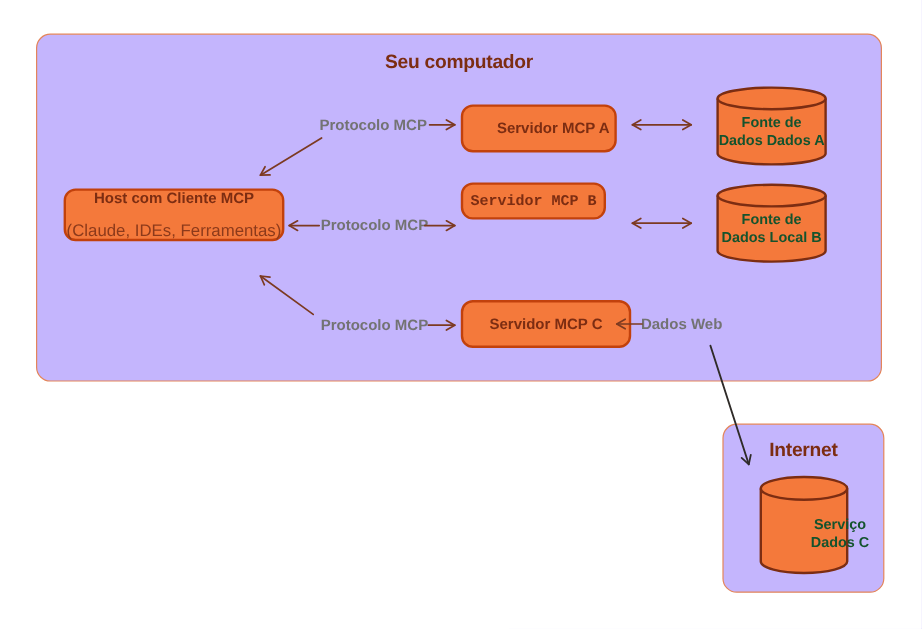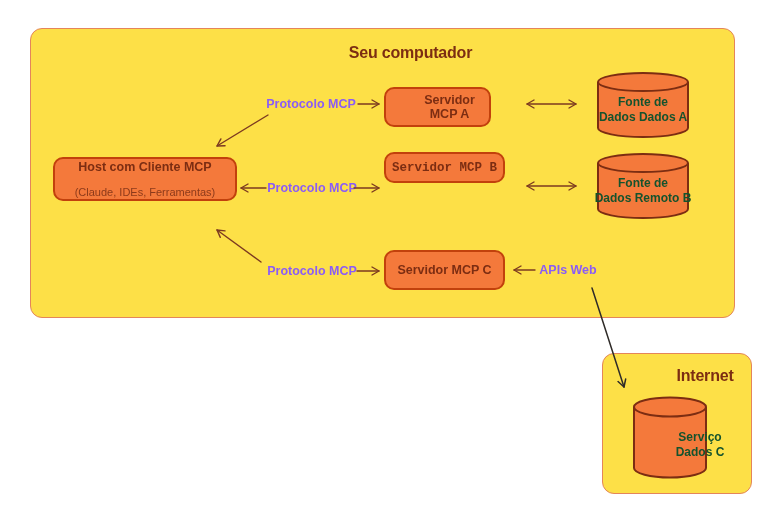--- a/index.html
+++ b/index.html
@@ -3,25 +3,24 @@
 <meta charset="utf-8">
 <style>
   html,body{margin:0;padding:0;background:#ffffff;}
   body{
     width:768px;height:524px;position:relative;overflow:hidden;
     font-family:"Liberation Sans", sans-serif;
     color:#7C2D12;
   }
   .container-box{
     position:absolute;
-    background:#fde047;
+    background:#c4b5fd;
     border:1.5px solid #E4855A;
     border-radius:12px;
     box-sizing:border-box;
-    padding-left:28px;
   }
   .container-title{
     position:absolute;
     width:100%;
     text-align:center;
     font-weight:bold;
     color:#7C2D12;
     letter-spacing:-0.2px;
   }
   .node{
@@ -35,29 +34,29 @@
     align-items:center;
     justify-content:center;
     text-align:center;
   }
   .node .node-title{
     font-weight:bold;
     font-size:12.5px;
     color:#7C2D12;
   }
   .node .node-subtitle{
-    font-size:11px;
+    font-size:14px;
     color:#8C3A1B;
     margin-top:12px;
   }
   .flow-label{
     position:absolute;
     font-weight:bold;
     font-size:12.5px;
-    color:#8b5cf6;
+    color:#737373;
     white-space:nowrap;
     transform:translate(-50%,-50%);
   }
   .cyl-label{
     position:absolute;
     text-align:center;
     font-weight:bold;
     font-size:12px;
     line-height:15px;
     color:#14532d;
@@ -70,43 +69,43 @@
     pointer-events:none;
   }
 </style>
 </head>
 <body>
 
 <div class="container-box" style="left:30px;top:28px;width:705px;height:290px;">
   <div class="container-title" style="top:15px;font-size:16px;">Seu computador</div>
 </div>
 
-<div class="container-box" style="left:602px;top:353px;width:150px;height:141px;">
+<div class="container-box" style="left:602px;top:353px;width:135px;height:141px;">
   <div class="container-title" style="top:13px;font-size:16px;">Internet</div>
 </div>
 
 <div class="node" style="left:53px;top:157px;width:184px;height:44px;">
   <div class="node-title">Host com Cliente MCP</div>
   <div class="node-subtitle">(Claude, IDEs, Ferramentas)</div>
 </div>
 
-<div class="node" style="left:384px;top:87px;width:107px;height:40px;padding-left:24px;">
+<div class="node" style="left:384px;top:87px;width:130px;height:40px;padding-left:24px;">
   <div class="node-title">Servidor MCP A</div>
 </div>
 <div class="node" style="left:384px;top:152px;width:121px;height:31px;font-family:Liberation Mono, monospace;">
   <div class="node-title">Servidor MCP B</div>
 </div>
-<div class="node" style="left:384px;top:250px;width:121px;height:40px;">
+<div class="node" style="left:384px;top:250px;width:142px;height:40px;">
   <div class="node-title">Servidor MCP C</div>
 </div>
 
 <div class="flow-label" style="left:311px;top:104px;">Protocolo MCP</div>
 <div class="flow-label" style="left:312px;top:188px;">Protocolo MCP</div>
 <div class="flow-label" style="left:312px;top:271px;">Protocolo MCP</div>
-<div class="flow-label" style="left:568px;top:270px;">APIs Web</div>
+<div class="flow-label" style="left:568px;top:270px;">Dados Web</div>
 
 <svg class="overlay" viewBox="0 0 768 524">
   <defs>
     <marker id="headBrown" markerWidth="12" markerHeight="12" refX="8" refY="5" orient="auto-start-reverse" markerUnits="userSpaceOnUse">
       <path d="M1,1 L8,5 L1,9" fill="none" stroke="#7C3A21" stroke-width="1.4" stroke-linecap="round" stroke-linejoin="round"></path>
     </marker>
     <marker id="headDark" markerWidth="12" markerHeight="12" refX="8" refY="5" orient="auto-start-reverse" markerUnits="userSpaceOnUse">
       <path d="M1,1 L8,5 L1,9" fill="none" stroke="#2F2B28" stroke-width="1.5" stroke-linecap="round" stroke-linejoin="round"></path>
     </marker>
   </defs>
@@ -139,18 +138,18 @@
   </g>
   <line x1="592" y1="288" x2="624" y2="387" stroke="#2F2B28" stroke-width="1.5" fill="none" stroke-linecap="round" marker-end="url(#headDark)"></line>
 </svg>
 
 <div class="cyl-label" style="left:643px;top:110px;">
   <span>Fonte de</span><br>
   <span>Dados Dados A</span>
 </div>
 <div class="cyl-label" style="left:643px;top:191px;">
   <span>Fonte de</span><br>
-  <span>Dados Remoto B</span>
+  <span>Dados Local B</span>
 </div>
 <div class="cyl-label" style="left:700px;top:445px;">
   <span>Serviço</span><br>
   <span>Dados C</span>
 </div>
 
 </body></html>

